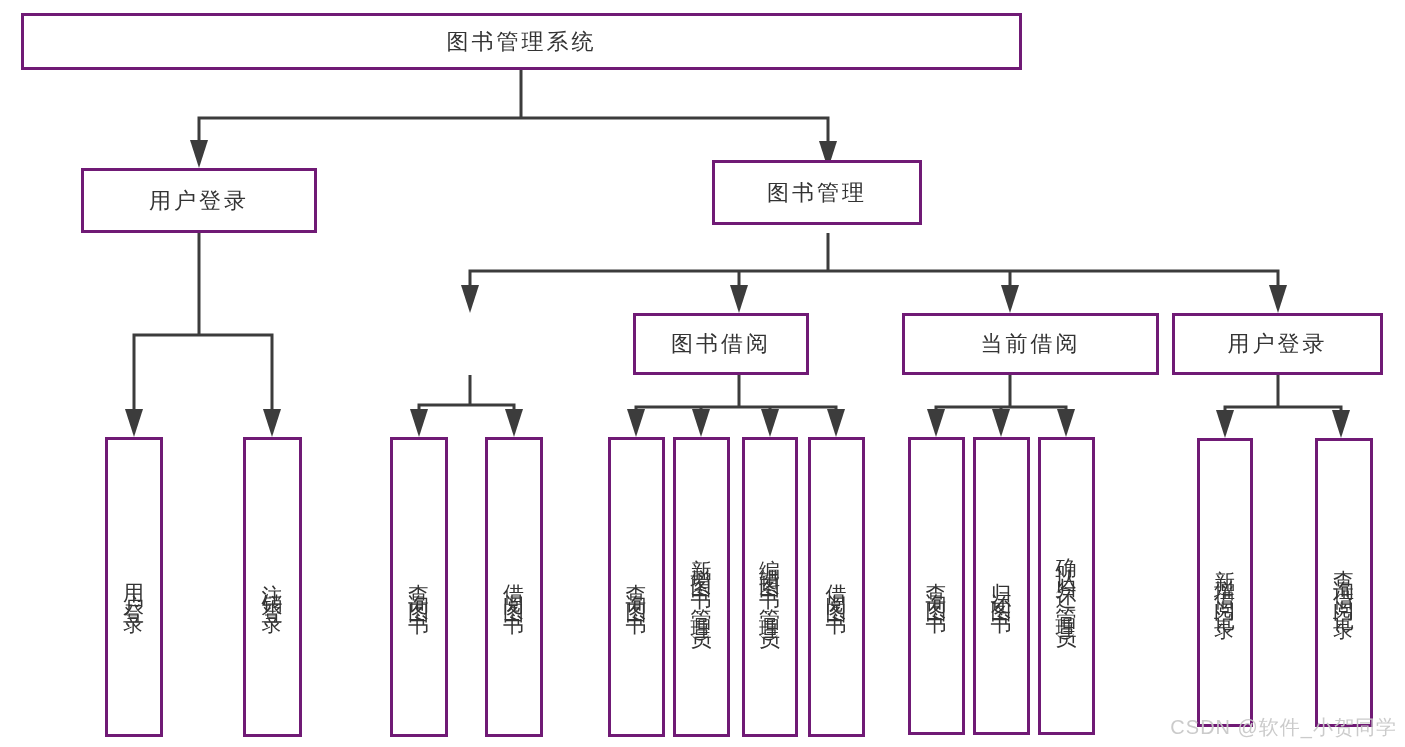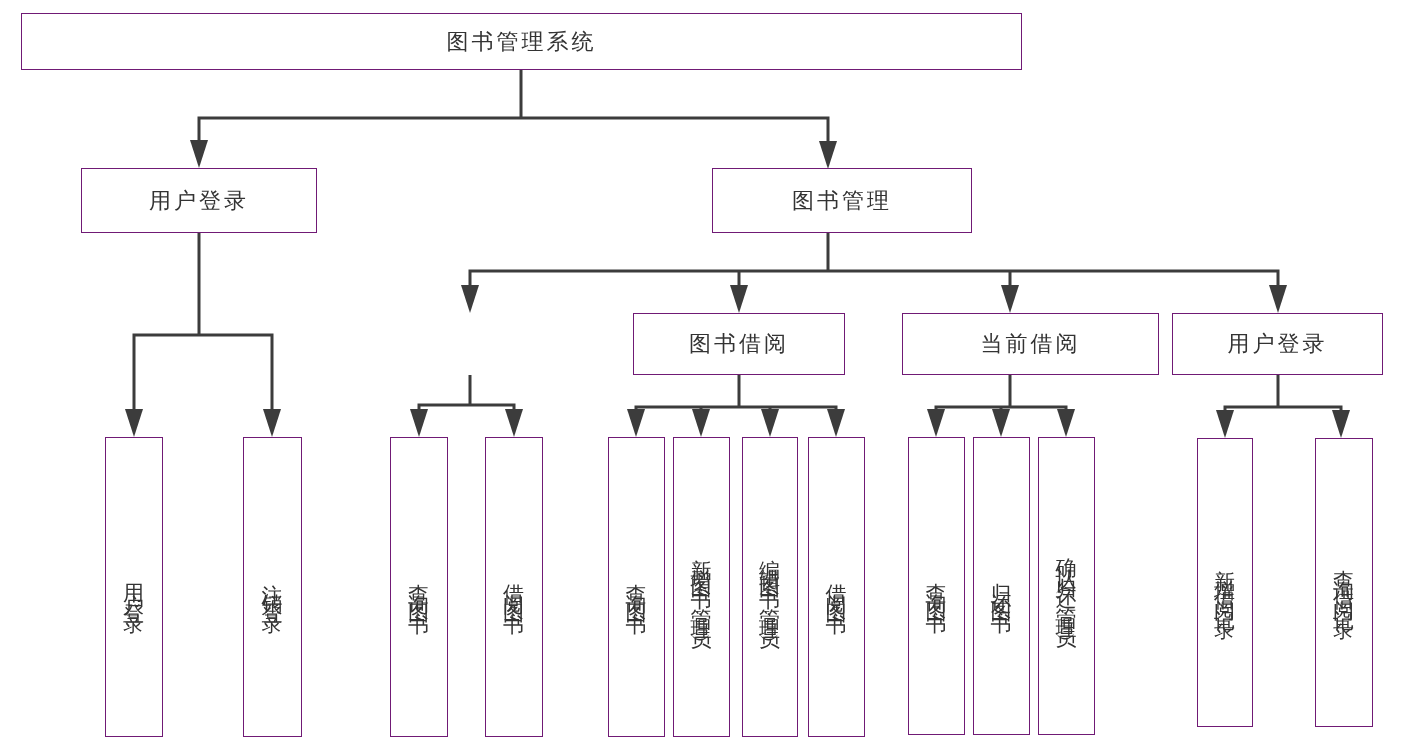--- a/index.html
+++ b/index.html
@@ -20,21 +20,21 @@
     width: 1405px; height: 747px;
   }
   #wires {
     position: absolute;
     left: 0; top: 0;
     z-index: 1;
   }
   .node {
     position: absolute;
     box-sizing: border-box;
-    border: 1px solid #701a75;
+    border: 3px solid #701a75;
     background: #ffffff;
     display: flex;
     align-items: center;
     justify-content: center;
     color: #333333;
     z-index: 2;
   }
   .hl {
     font-size: 22px;
     letter-spacing: 3px;
@@ -98,25 +98,25 @@
     </g>
   </svg>
 
   <div class="node" style="left:21px;top:13px;width:1001px;height:57px">
     <span class="hl">图书管理系统</span>
   </div>
 
   <div class="node" style="left:81px;top:168px;width:236px;height:65px">
     <span class="hl">用户登录</span>
   </div>
-  <div class="node" style="left:712px;top:168px;width:260px;height:65px">
+  <div class="node" style="left:712px;top:160px;width:210px;height:65px">
     <span class="hl">图书管理</span>
   </div>
 
-  <div class="node" style="left:633px;top:313px;width:212px;height:62px">
+  <div class="node" style="left:633px;top:313px;width:176px;height:62px">
     <span class="hl">图书借阅</span>
   </div>
   <div class="node" style="left:902px;top:313px;width:257px;height:62px">
     <span class="hl">当前借阅</span>
   </div>
   <div class="node" style="left:1172px;top:313px;width:211px;height:62px">
     <span class="hl">用户登录</span>
   </div>
 
   <div class="node" style="left:105px;top:437px;width:58px;height:300px">
@@ -156,13 +156,14 @@
     <span class="vl">确认归还（管理员）</span>
   </div>
 
   <div class="node" style="left:1197px;top:438px;width:56px;height:289px">
     <span class="vl">新增借阅记录</span>
   </div>
   <div class="node" style="left:1315px;top:438px;width:58px;height:289px">
     <span class="vl">查询借阅记录</span>
   </div>
 
+  <div id="watermark">CSDN @软件_小贺同学</div>
 </div>
 
 </body></html>

